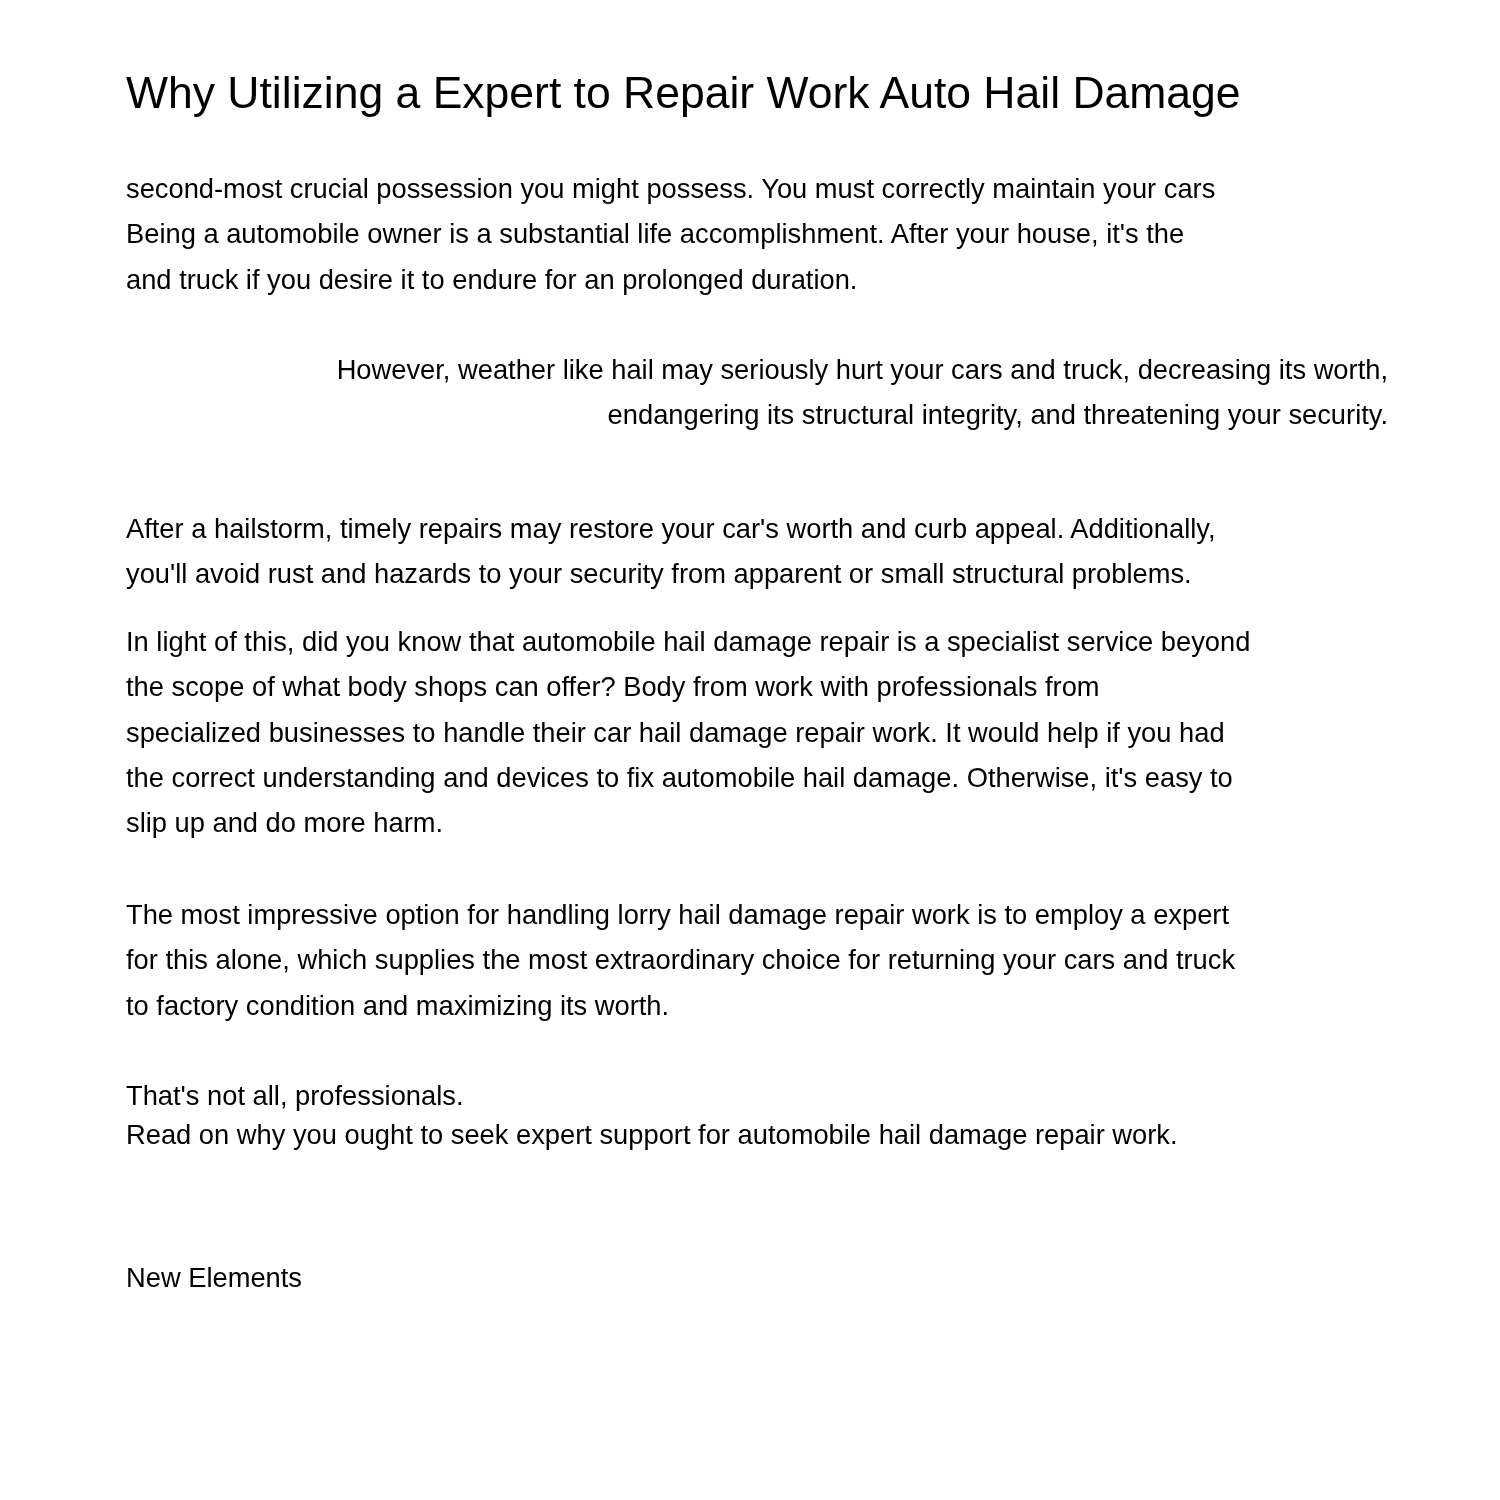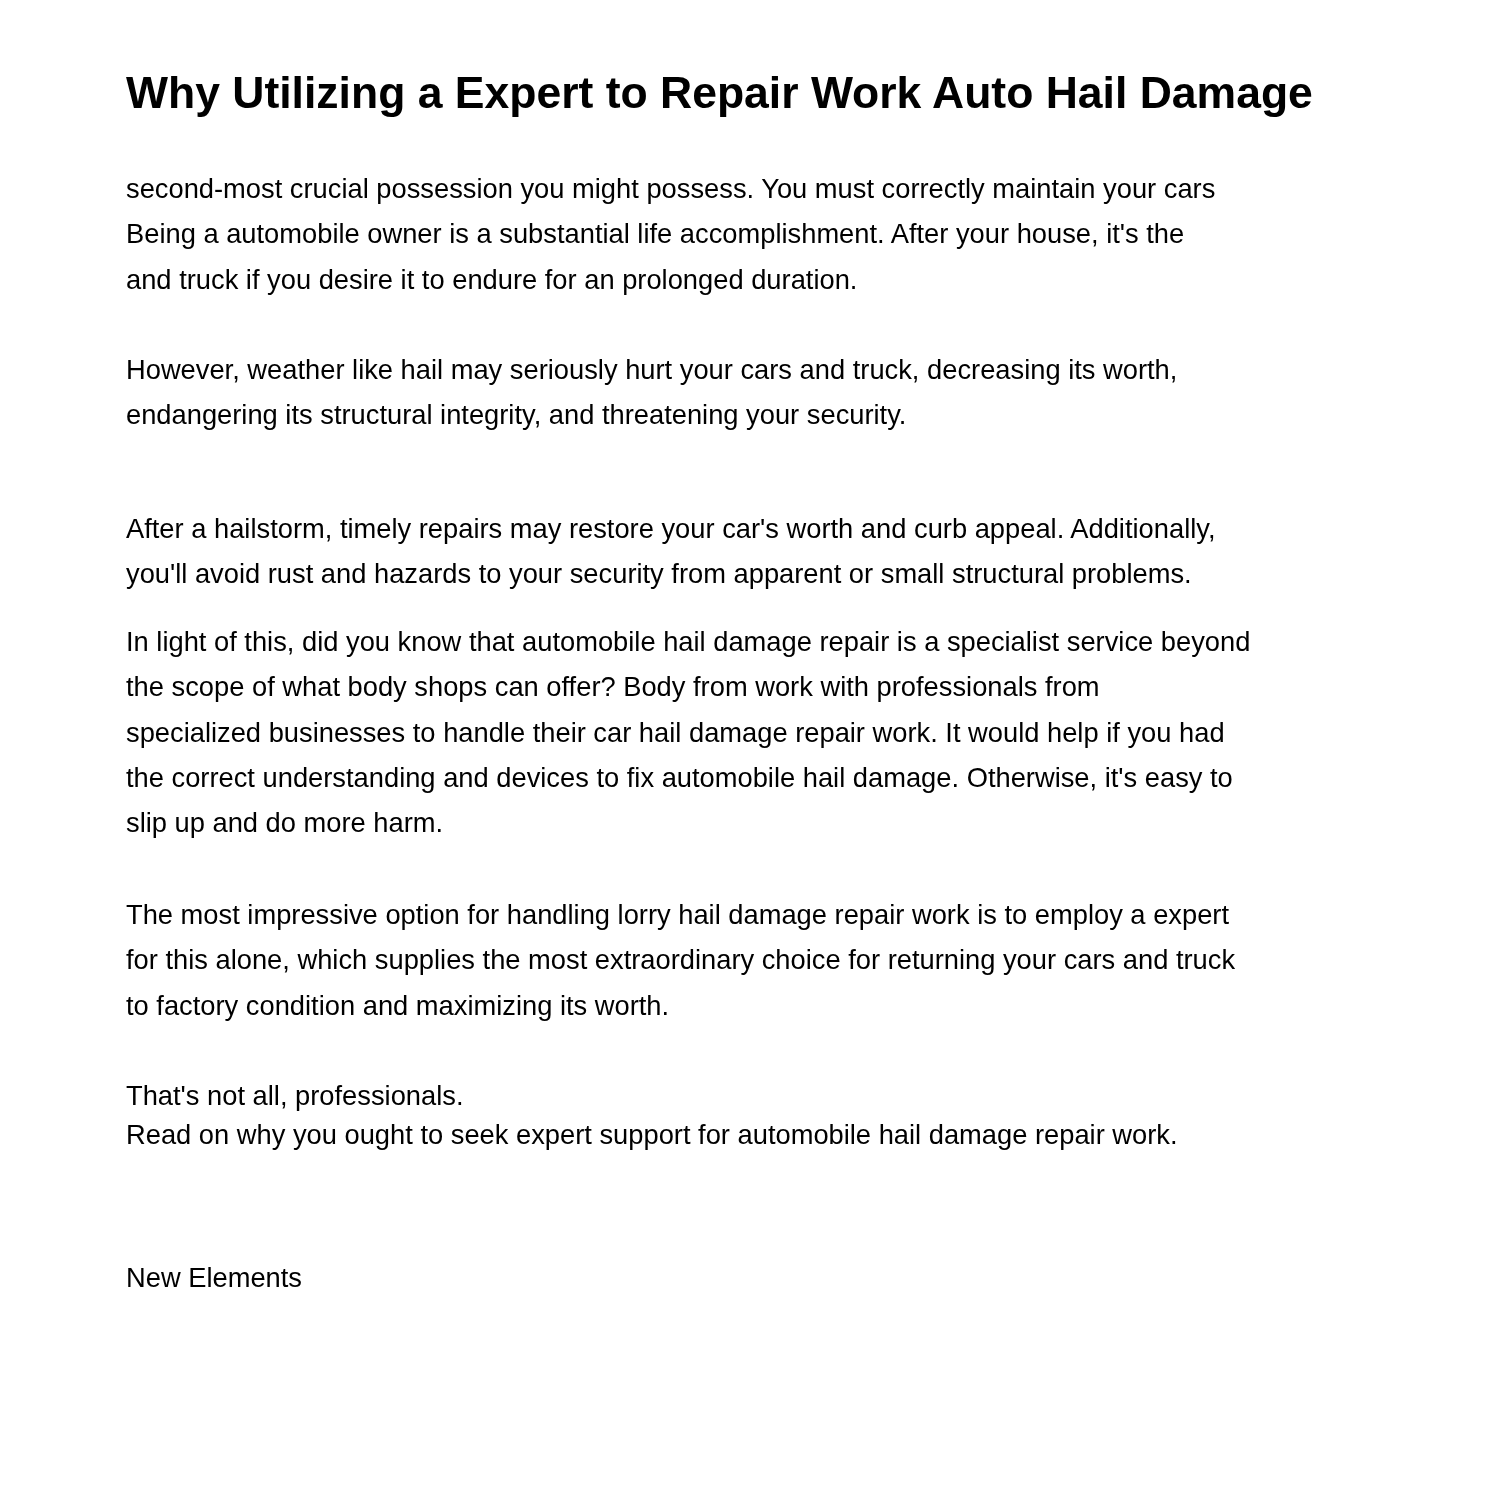--- a/index.html
+++ b/index.html
@@ -20,21 +20,21 @@
       left: 126px;
       top: 0;
       width: 1260px;
     }
     .title {
       position: absolute;
       left: 0;
       top: 64px;
       margin: 0;
       font-size: 44.5px;
-      font-weight: bold;
+      font-weight: normal;
       line-height: 58px;
       white-space: nowrap;
       letter-spacing: 0;
       text-align: right;
     }
     .para {
       position: absolute;
       left: 0;
       margin: 0;
       font-size: 27.3px;
@@ -51,21 +51,21 @@
 
 <div class="page">
   <h1 class="title">Why Utilizing a Expert to Repair Work Auto Hail Damage</h1>
 
   <p class="para" style="top:166px;">
     <span class="line">second-most crucial possession you might possess. You must correctly maintain your cars</span>
     <span class="line">Being a automobile owner is a substantial life accomplishment. After your house, it's the</span>
     <span class="line">and truck if you desire it to endure for an prolonged duration.</span>
   </p>
 
-  <p class="para" style="top:347px;">
+  <p class="para" style="top:347px;text-align:right;">
     <span class="line">However, weather like hail may seriously hurt your cars and truck, decreasing its worth,</span>
     <span class="line">endangering its structural integrity, and threatening your security.</span>
   </p>
 
   <p class="para" style="top:506px;">
     <span class="line">After a hailstorm, timely repairs may restore your car's worth and curb appeal. Additionally,</span>
     <span class="line">you'll avoid rust and hazards to your security from apparent or small structural problems.</span>
   </p>
 
   <p class="para" style="top:619px;">

